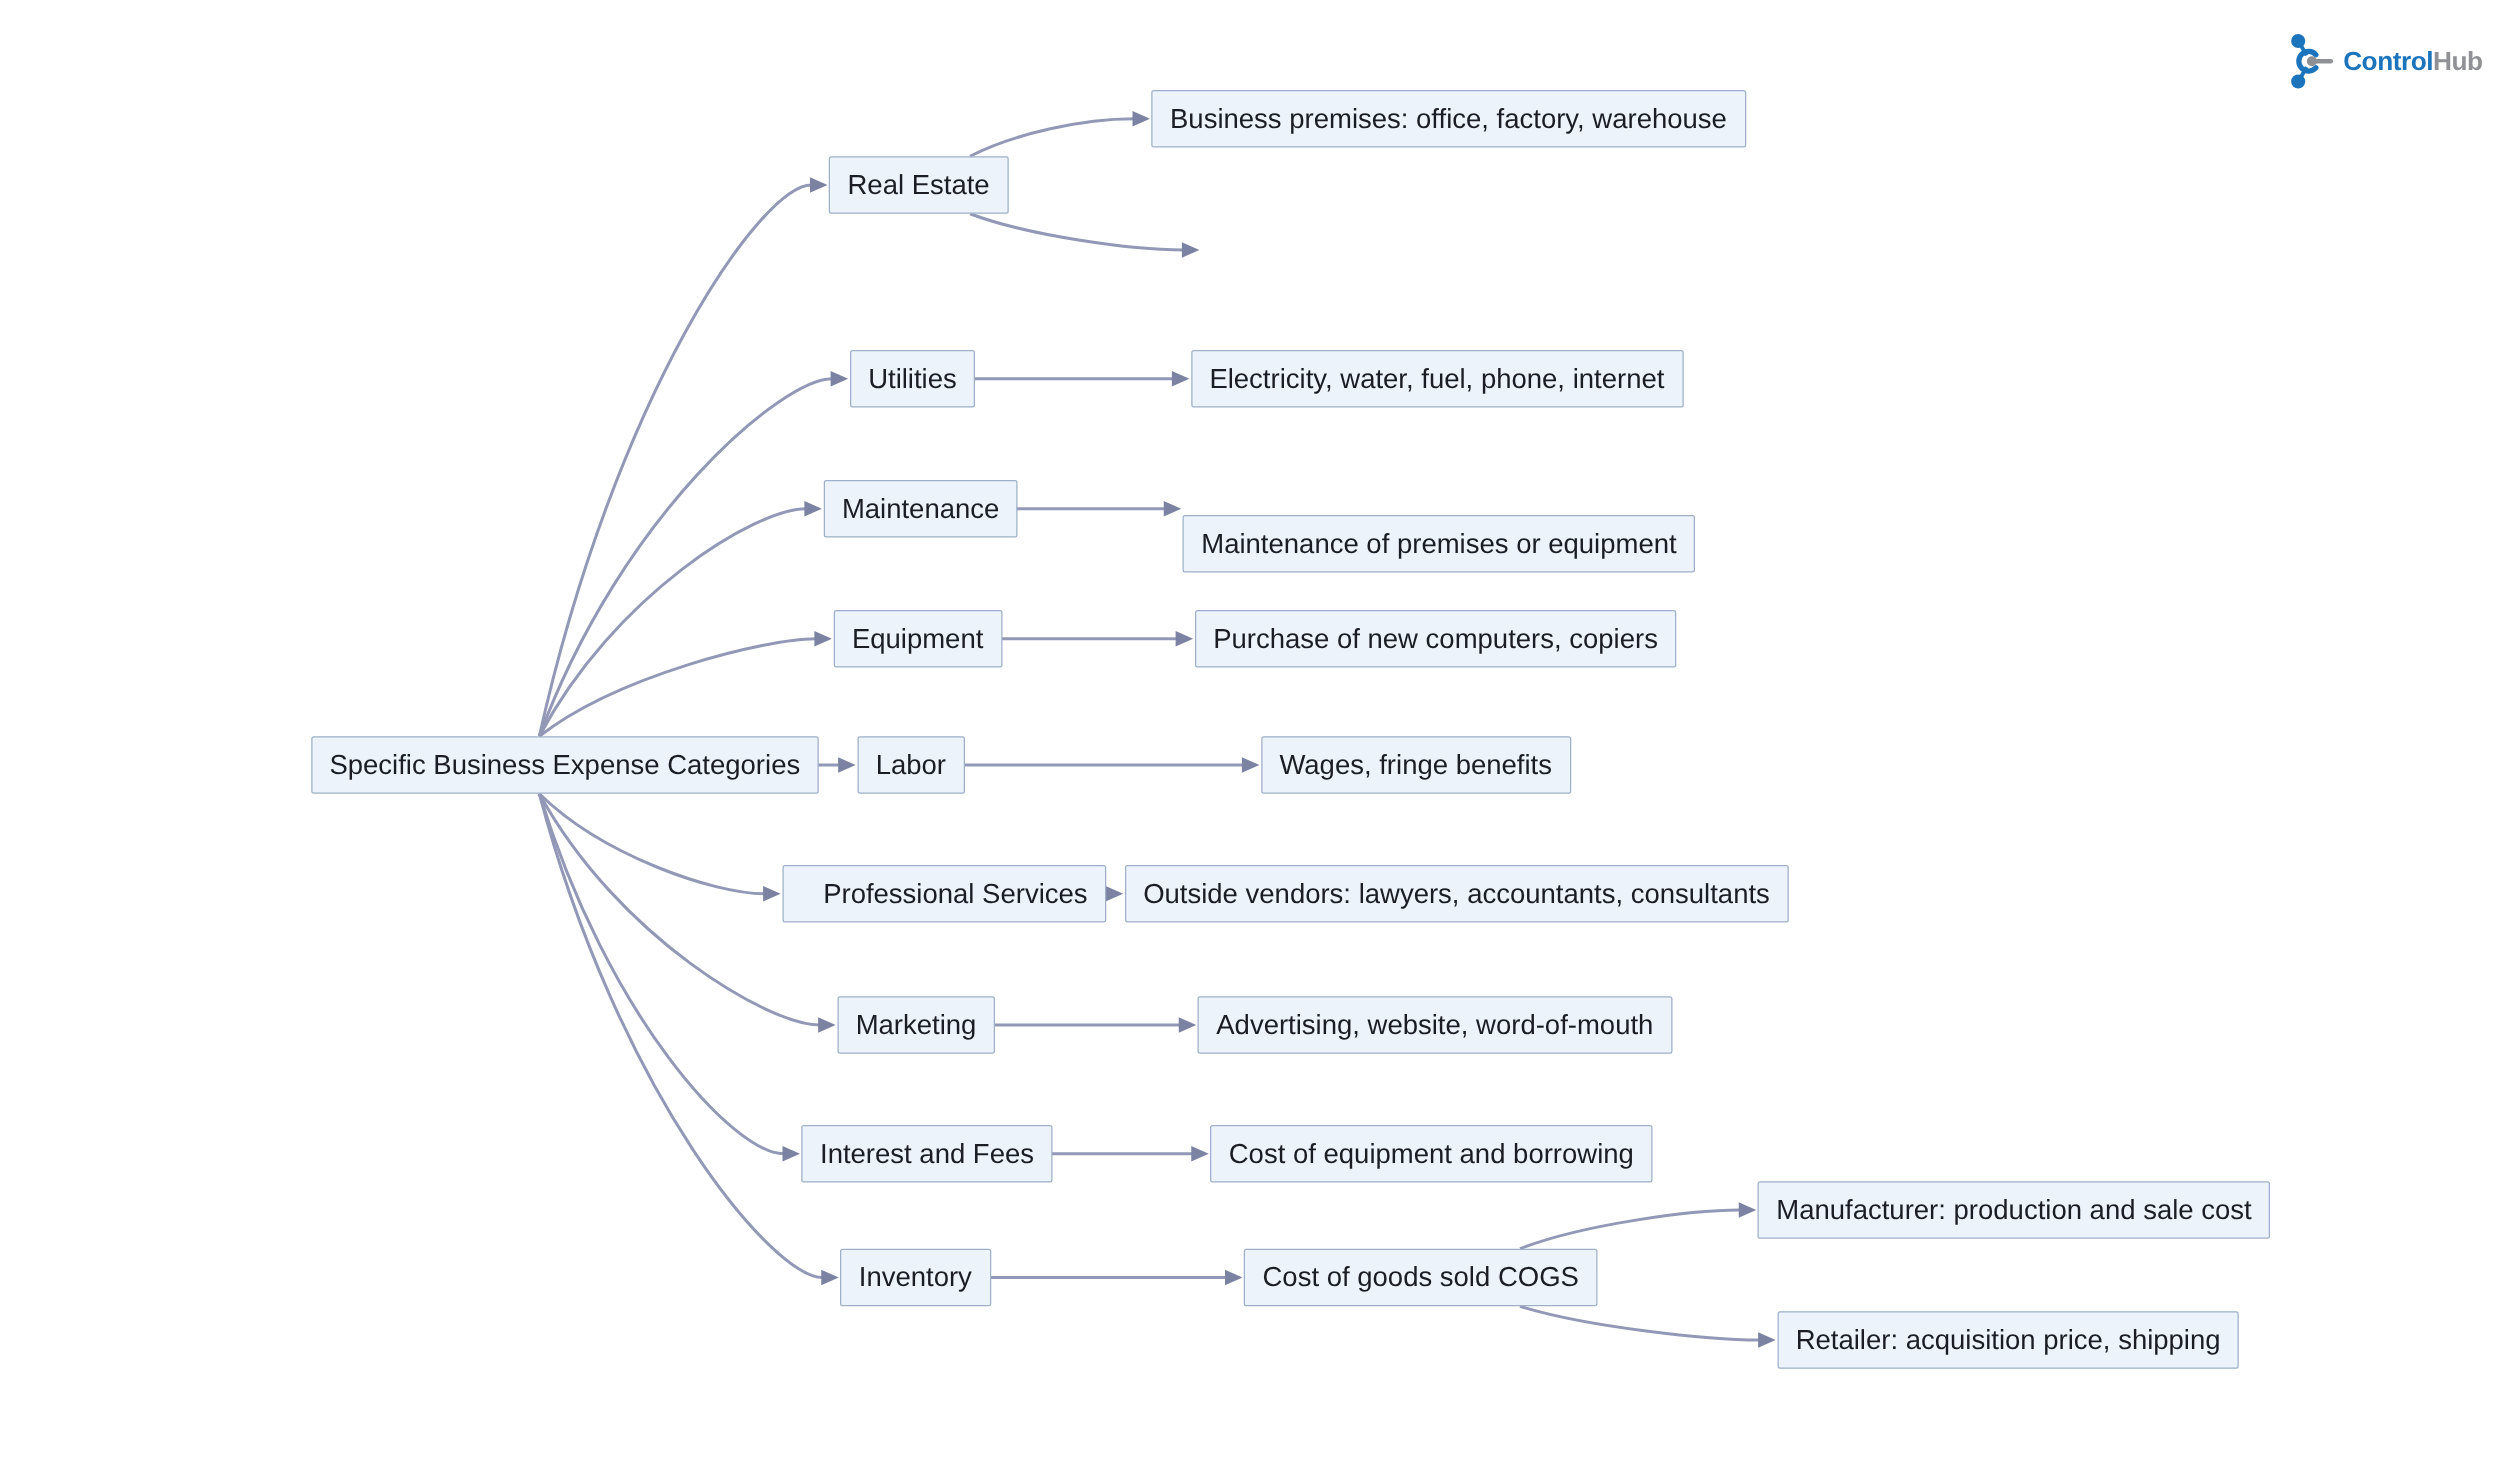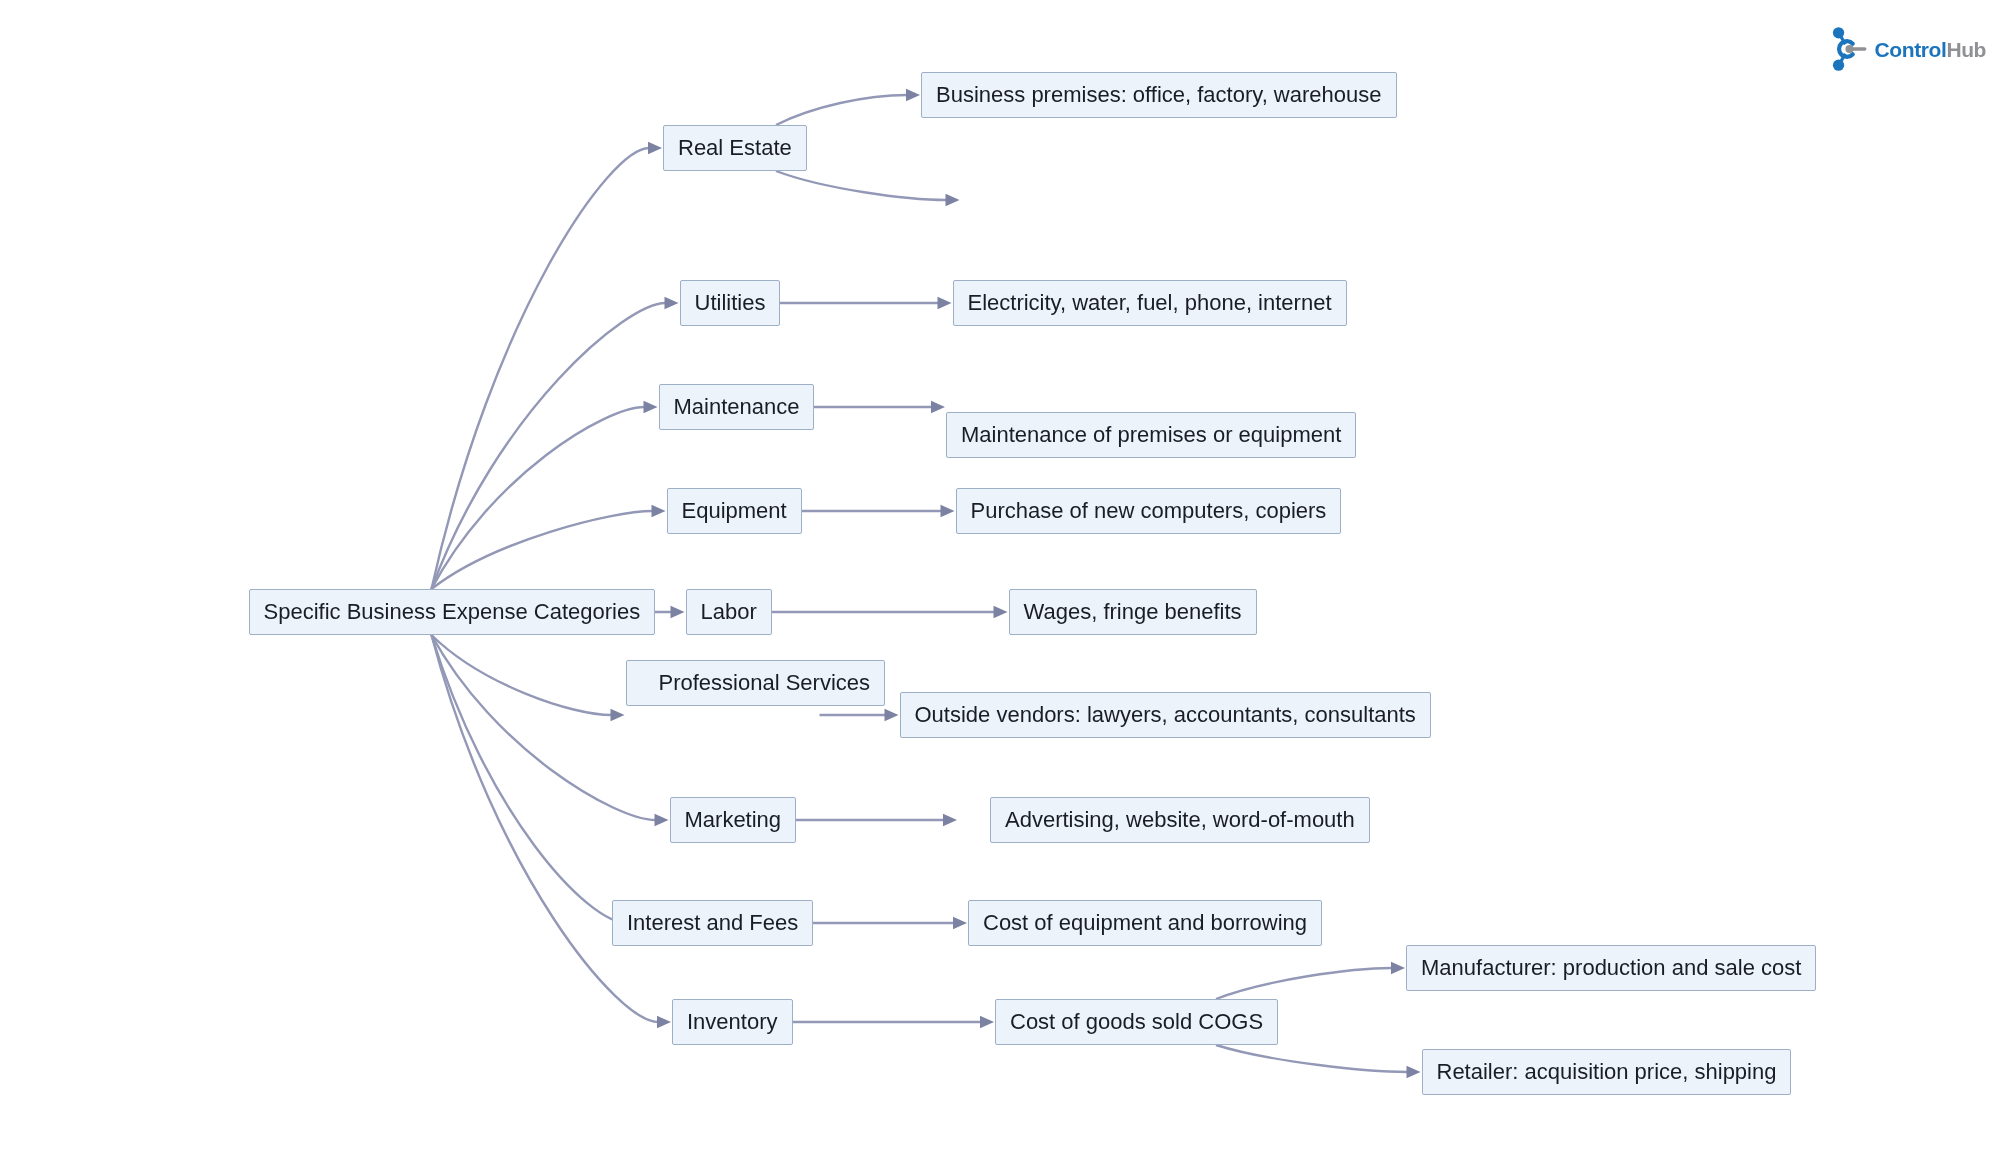--- a/index.html
+++ b/index.html
@@ -103,25 +103,25 @@
       <div class="node" style="left: 663px; top: 125px;">Real Estate</div>
       <div class="node" style="left: 921px; top: 72px;">Business premises: office, factory, warehouse</div>
       <div class="node" style="left: 679.5px; top: 280px;">Utilities</div>
       <div class="node" style="left: 952.5px; top: 280px;">Electricity, water, fuel, phone, internet</div>
       <div class="node" style="left: 658.5px; top: 384px;">Maintenance</div>
       <div class="node" style="left: 946px; top: 384px; margin-top: 28px;">Maintenance of premises or equipment</div>
       <div class="node" style="left: 666.5px; top: 488px;">Equipment</div>
       <div class="node" style="left: 955.5px; top: 488px;">Purchase of new computers, copiers</div>
       <div class="node" style="left: 685.5px; top: 589px;">Labor</div>
       <div class="node" style="left: 1008.5px; top: 589px;">Wages, fringe benefits</div>
-      <div class="node" style="left: 625.5px; top: 660px; padding-left: 32px;">Professional Services</div>
+      <div class="node" style="left: 625.5px; top: 692px; padding-left: 32px;">Professional Services</div>
       <div class="node" style="left: 899.5px; top: 692px;">Outside vendors: lawyers, accountants, consultants</div>
       <div class="node" style="left: 669.5px; top: 797px;">Marketing</div>
-      <div class="node" style="left: 958px; top: 797px; margin-left: 32px;">Advertising, website, word-of-mouth</div>
-      <div class="node" style="left: 612px; top: 900px;">Interest and Fees</div>
+      <div class="node" style="left: 958px; top: 797px;">Advertising, website, word-of-mouth</div>
+      <div class="node" style="left: 641px; top: 900px;">Interest and Fees</div>
       <div class="node" style="left: 968px; top: 900px;">Cost of equipment and borrowing</div>
       <div class="node" style="left: 672px; top: 999px;">Inventory</div>
       <div class="node" style="left: 995px; top: 999px;">Cost of goods sold COGS</div>
       <div class="node" style="left: 1406px; top: 945px;">Manufacturer: production and sale cost</div>
       <div class="node" style="left: 1421.5px; top: 1049px;">Retailer: acquisition price, shipping</div>
     </div>
 
   <div class="logo">
     <svg class="logo-icon" width="36" height="46" viewBox="0 0 34 44" xmlns="http://www.w3.org/2000/svg">
       <line x1="8" y1="8" x2="13.5" y2="17.5" stroke="#1C75BC" stroke-width="3"></line>

